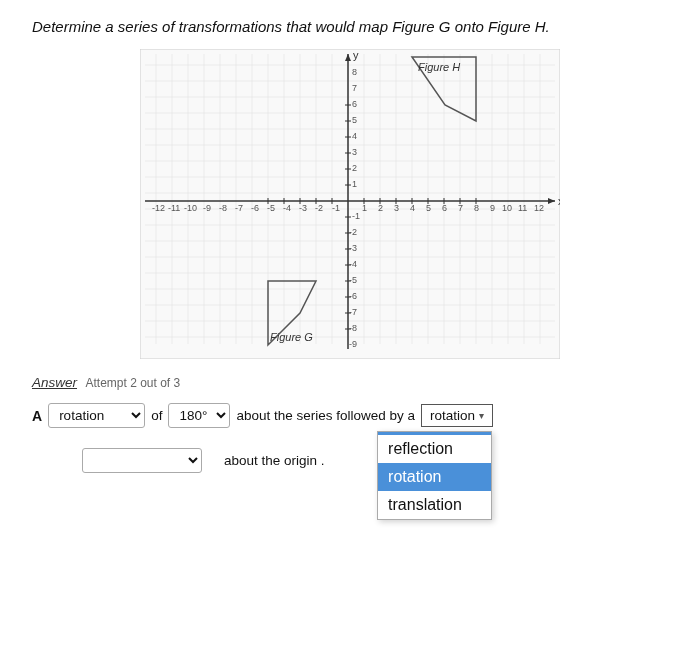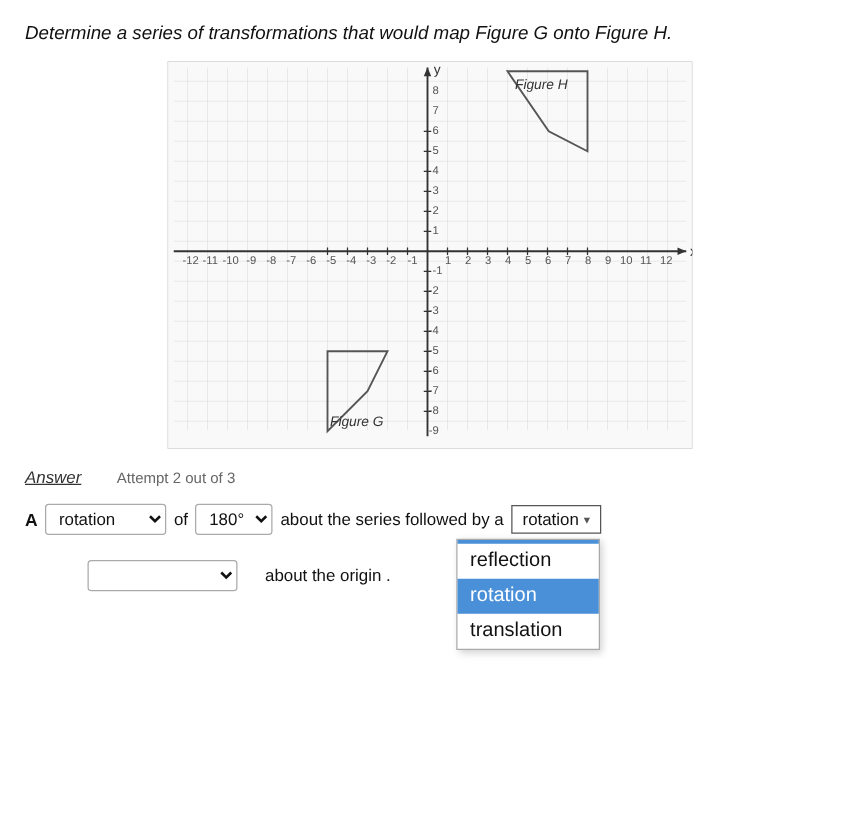--- a/index.html
+++ b/index.html
@@ -8,21 +8,21 @@
       font-family: Arial, sans-serif;
       width: 688px;
       min-height: 650px;
       overflow: hidden;
       position: relative;
     }
 
     .page-container {
       width: 688px;
       min-height: 650px;
-      padding: 18px 20px 10px 20px;
+      padding: 18px 20px 10px 32px;
       position: relative;
     }
 
     .question-text {
       font-size: 15px;
       color: #111;
       margin-bottom: 14px;
       font-style: italic;
     }
 
@@ -284,21 +284,21 @@
           <line x1="205" y1="264" x2="211" y2="264"></line>
           <line x1="205" y1="280" x2="211" y2="280"></line>
         </g>
       </svg>
     </div>
   </div>
 
   <div class="answer-section">
     <div>
       <span class="answer-label">Answer</span>
-      <span class="attempt-label" style="margin-left:24px;">Attempt 2 out of 3</span>
+      <span class="attempt-label" style="margin-left:4px;">Attempt 2 out of 3</span>
     </div>
 
     <div class="answer-row" style="margin-top:12px;">
       <span style="font-weight:bold;font-size:14px;">A</span>
       <select class="answer-select">
         <option>rotation</option>
         <option>reflection</option>
         <option>translation</option>
         <option>dilation</option>
       </select>

